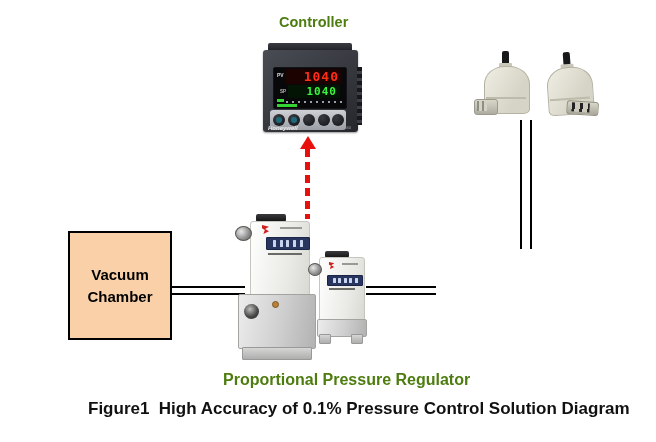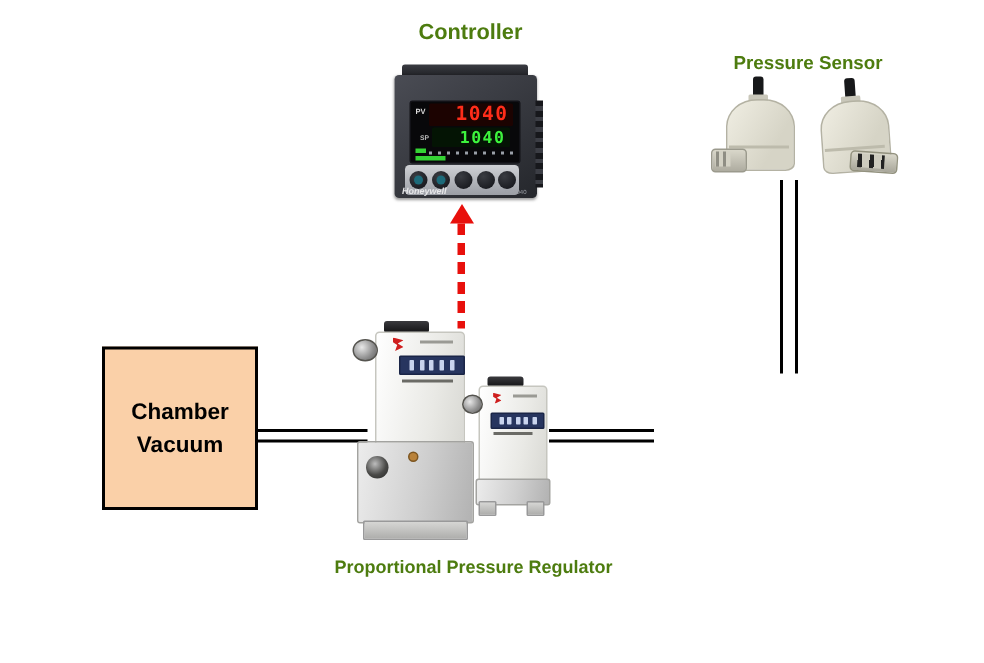--- a/index.html
+++ b/index.html
@@ -76,21 +76,20 @@
 
   
   #caption{position:absolute;left:88px;top:399px;font-size:17px;font-weight:bold;color:#111;white-space:pre;}
 </style>
 </head>
 <body>
 
 <div id="canvas">
 
   <div class="lbl" style="left:279px;top:14px;font-size:14.5px;">Controller</div>
-  <div class="lbl" style="left:489px;top:35px;font-size:12.5px;">Pressure Sensor</div>
 
   <div class="abs" id="controller">
     <div class="ctl-cap"></div>
     <div class="ctl-body">
       <div class="ctl-rack"></div>
       <div class="ctl-display">
         <span class="ctl-pv-lab">PV</span>
         <div class="ctl-pv">1040</div>
         <span class="ctl-sp-lab">SP</span>
         <div class="ctl-sp">1040</div>
@@ -125,22 +124,22 @@
     <div class="sn-fit-r"></div>
   </div>
 
   <div class="pipe-v" style="left:520px;top:120px;height:129px;"></div>
 
   <div id="arrow-head"></div>
   <div id="arrow-line"></div>
 
   <div class="chamber" id="chamber-left">
     <div>
+      <div>Vacuum</div>
       <div>Chamber</div>
-      <div>Vacuum</div>
     </div>
   </div>
 
   <div class="pipe-h" style="left:171px;top:286px;width:74px;"></div>
   <div class="pipe-h" style="left:366px;top:286px;width:70px;"></div>
 
   <div class="abs" style="left:236px;top:213px;width:80px;height:146px;">
     <div class="reg-cap" style="left:20px;top:1px;width:30px;height:8px;"></div>
     <div class="reg-tower" style="left:14px;top:8px;width:58px;height:74px;"></div>
     <div class="reg-connector" style="left:-1px;top:13px;width:15px;height:13px;"></div>
@@ -172,16 +171,17 @@
         <i></i>
         <i></i>
         <i></i>
     </div>
     <div class="reg-text" style="left:21px;top:38px;width:26px;background:#6b6b66;"></div>
     <div class="reg-block" style="left:9px;top:69px;width:48px;height:16px;"></div>
     <div class="reg-base" style="left:11px;top:84px;width:10px;height:8px;"></div>
     <div class="reg-base" style="left:43px;top:84px;width:10px;height:8px;"></div>
   </div>
 
-  <div class="lbl" style="left:223px;top:371px;font-size:12px;">Proportional Pressure Regulator</div>
+  <div class="lbl" style="left:223px;top:371px;font-size:16px;">Proportional Pressure Regulator</div>
 
+  <div id="caption">Figure1  High Accuracy of 0.1% Pressure Control Solution Diagram</div>
 
 </div>
 
 </body></html>

